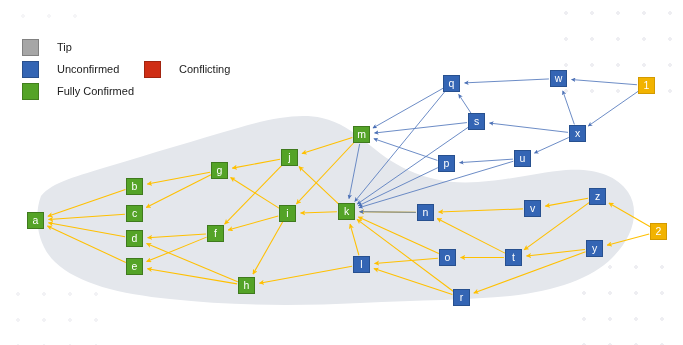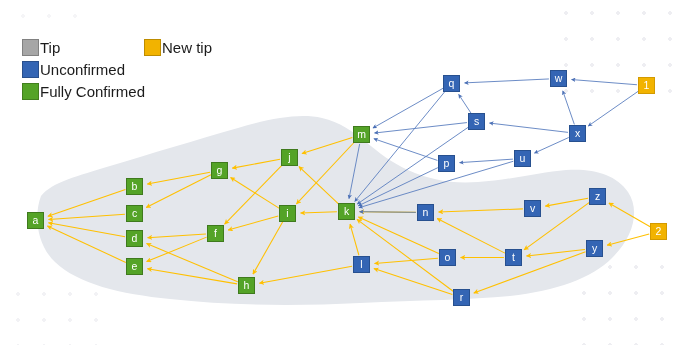--- a/index.html
+++ b/index.html
@@ -79,22 +79,22 @@
   .swatch-blob {
     width: 19px;
     height: 17px;
     flex: 0 0 19px;
     border: none;
     background: #aecde4;
     clip-path: polygon(4% 18%, 26% 4%, 52% 14%, 78% 2%, 96% 26%, 92% 62%,
                        96% 96%, 70% 84%, 58% 98%, 40% 82%, 16% 96%, 2% 64%);
   }
   .legend-label {
-    margin-left: 1px;
-    font-size: 15px;
+    margin-left: 18px;
+    font-size: 11px;
     color: #1b1b1b;
     white-space: nowrap;
     line-height: 17px;
   }
 
   
   .node {
     position: absolute;
     width: 17px;
     height: 17px;
@@ -242,18 +242,18 @@
         <span class="legend-label">Tip</span>
       </div>
       <div class="legend-row legend-col-a legend-r2">
         <div class="swatch" style="background: rgb(84, 163, 39); border-color: rgb(66, 127, 30);"></div>
         <span class="legend-label">Fully Confirmed</span>
       </div>
       <div class="legend-row legend-col-a legend-r1">
         <div class="swatch" style="background: rgb(52, 101, 180); border-color: rgb(41, 79, 140);"></div>
         <span class="legend-label">Unconfirmed</span>
       </div>
-      <div class="legend-row legend-col-b legend-r0">
-        <div class="swatch" style="background: rgb(242, 179, 0); border-color: rgb(189, 140, 0);"></div>
-        <span class="legend-label">New tip</span>
+      <div class="legend-row legend-col-b legend-r1">
+        <div class="swatch" style="background: rgb(207, 46, 21); border-color: rgb(161, 36, 16);"></div>
+        <span class="legend-label">Conflicting</span>
       </div>
     </div>
 </div>
 
 </body></html>

